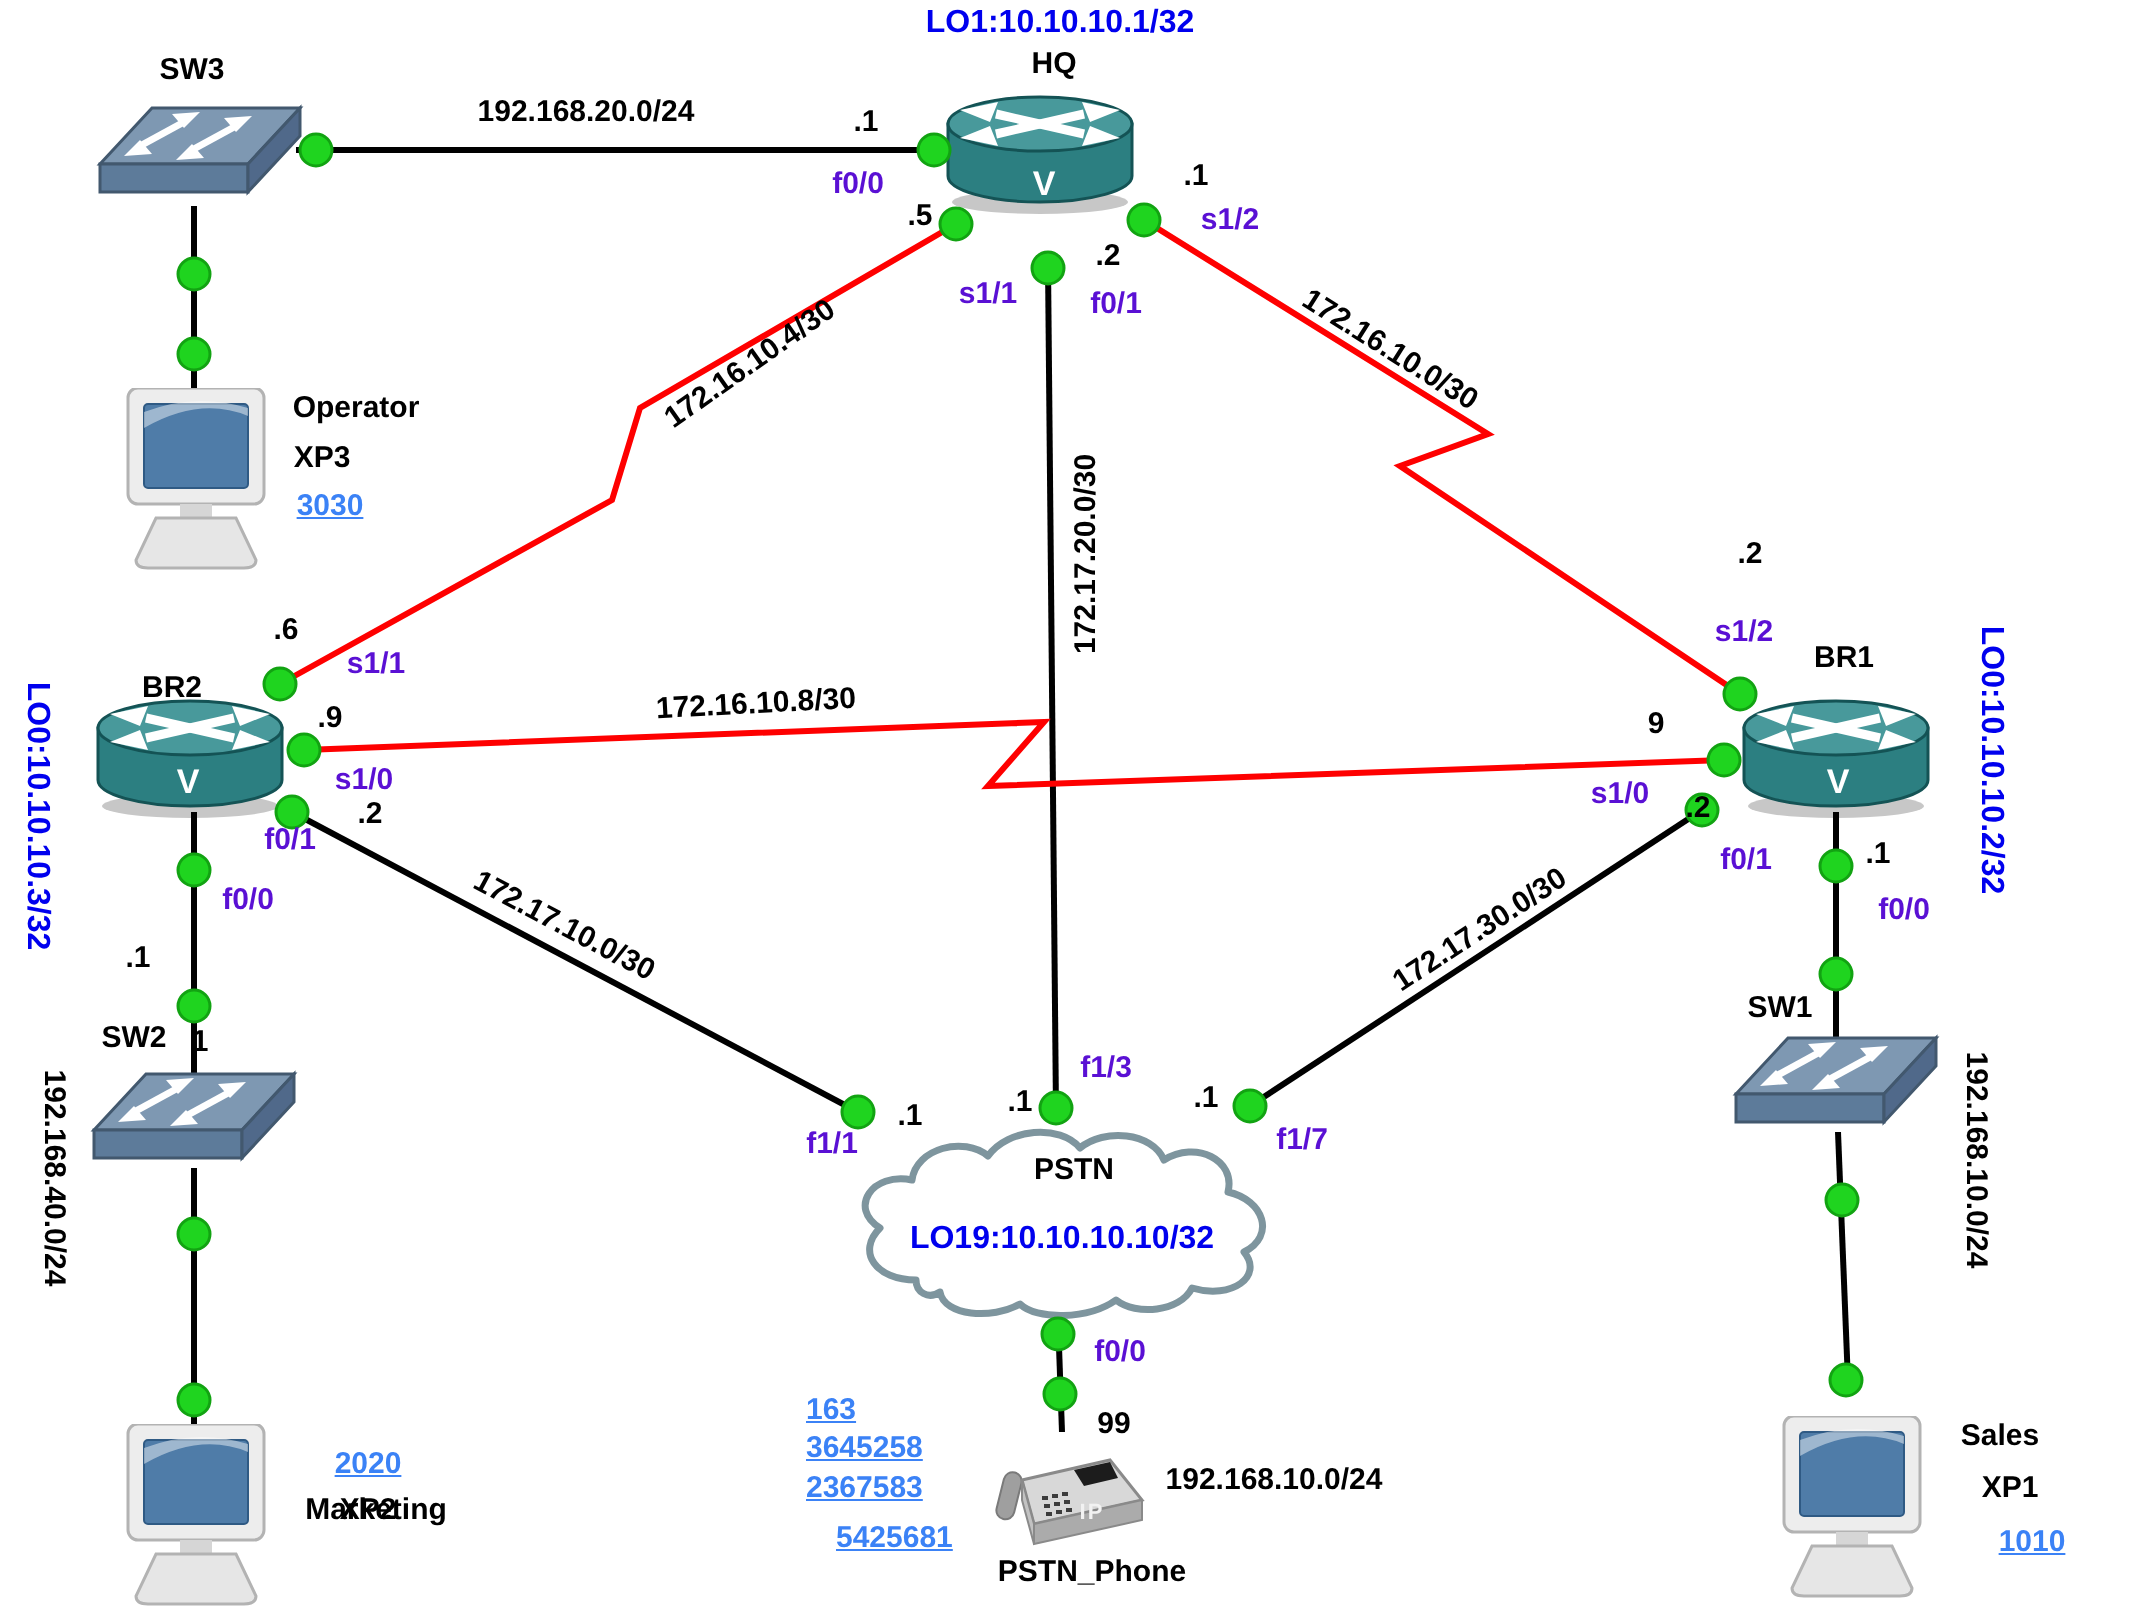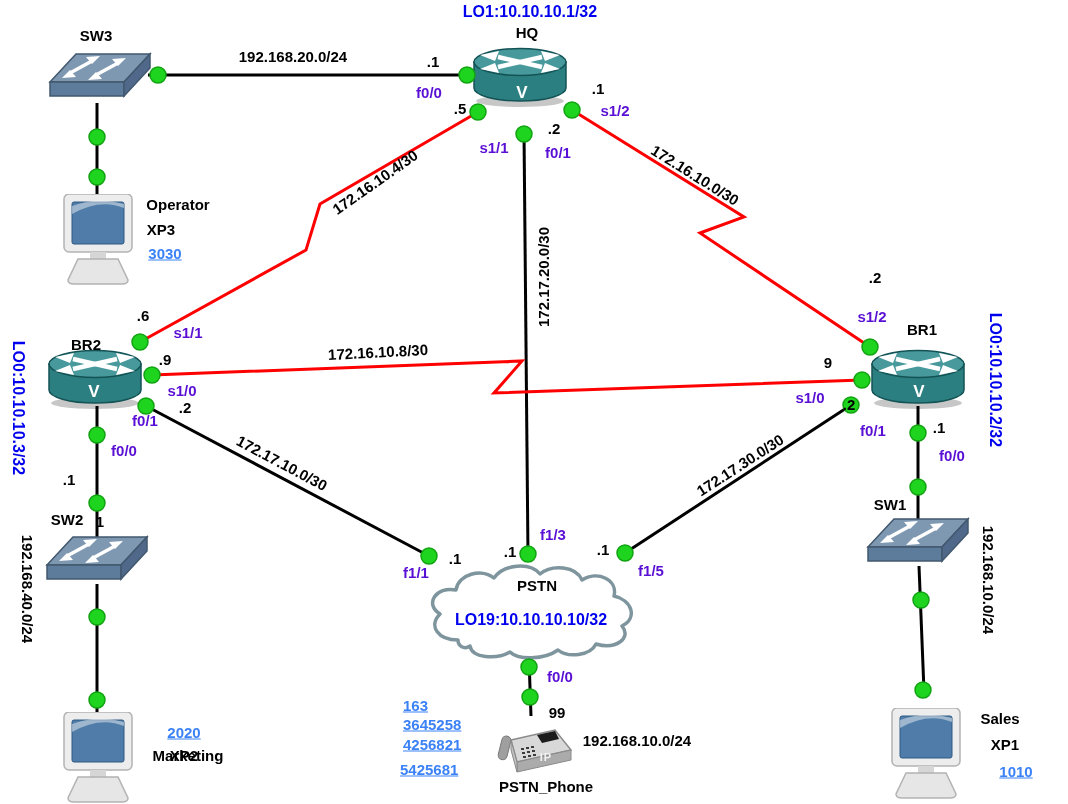--- a/index.html
+++ b/index.html
@@ -238,21 +238,21 @@
   <div class="lbl if" style="left:188px;top:332px">s1/1</div>
   <div class="lbl if" style="left:182px;top:390px">s1/0</div>
   <div class="lbl if" style="left:145px;top:420px">f0/1</div>
   <div class="lbl if" style="left:124px;top:450px">f0/0</div>
   <div class="lbl if" style="left:872px;top:316px">s1/2</div>
   <div class="lbl if" style="left:810px;top:397px">s1/0</div>
   <div class="lbl if" style="left:873px;top:430px">f0/1</div>
   <div class="lbl if" style="left:952px;top:455px">f0/0</div>
   <div class="lbl if" style="left:416px;top:572px">f1/1</div>
   <div class="lbl if" style="left:553px;top:534px">f1/3</div>
-  <div class="lbl if" style="left:651px;top:570px">f1/5</div>
+  <div class="lbl if" style="left:651px;top:570px">f1/7</div>
   <div class="lbl if" style="left:560px;top:676px">f0/0</div>
 
   <div class="lbl" style="left:433px;top:61px">.1</div>
   <div class="lbl" style="left:460px;top:108px">.5</div>
   <div class="lbl" style="left:554px;top:128px">.2</div>
   <div class="lbl" style="left:598px;top:88px">.1</div>
   <div class="lbl" style="left:143px;top:315px">.6</div>
   <div class="lbl" style="left:165px;top:359px">.9</div>
   <div class="lbl" style="left:185px;top:407px">.2</div>
   <div class="lbl" style="left:69px;top:479px">.1</div>
@@ -261,21 +261,21 @@
   <div class="lbl" style="left:849px;top:404px">.2</div>
   <div class="lbl" style="left:939px;top:427px">.1</div>
   <div class="lbl" style="left:455px;top:558px">.1</div>
   <div class="lbl" style="left:510px;top:551px">.1</div>
   <div class="lbl" style="left:603px;top:549px">.1</div>
   <div class="lbl" style="left:100px;top:521px">1</div>
   <div class="lbl" style="left:557px;top:712px">99</div>
 
   <div class="lbl red la" style="left:403px;top:705px">163</div>
   <div class="lbl red la" style="left:403px;top:724px">3645258</div>
-  <div class="lbl red la" style="left:403px;top:744px">4256821</div>
-  <div class="lbl red la" style="left:400px;top:769px">5425681</div>
+  <div class="lbl red la" style="left:403px;top:744px">2367583</div>
+  <div class="lbl red la" style="left:418px;top:769px">5425681</div>
 
   <div class="lbl vbadge" style="left:522px;top:92px">V</div>
   <div class="lbl vbadge" style="left:94px;top:391px">V</div>
   <div class="lbl vbadge" style="left:919px;top:391px">V</div>
   <div class="lbl ipbadge" style="left:546px;top:757px">IP</div>
 
 </div>
 
 </body></html>

